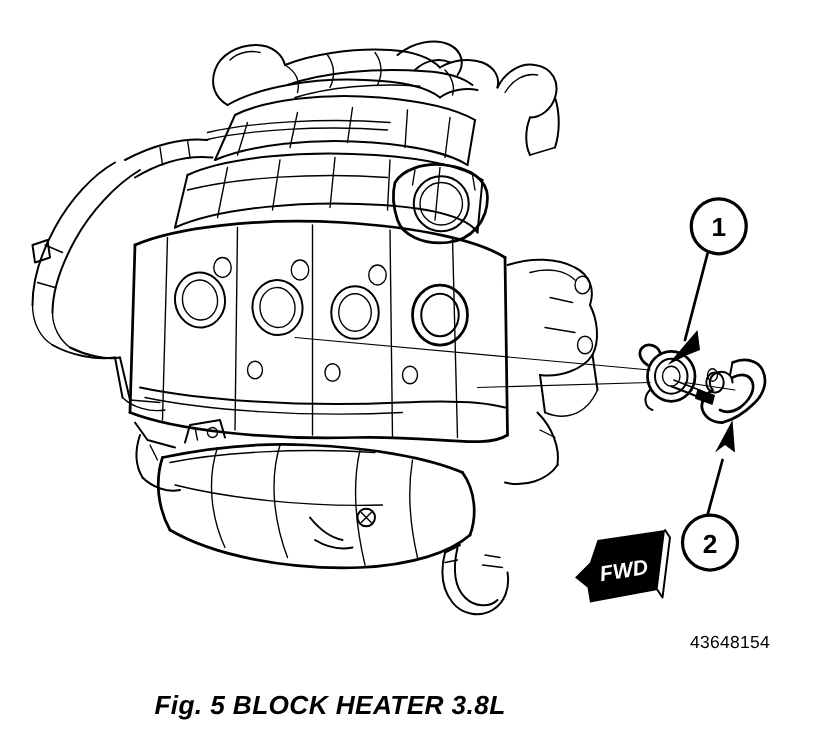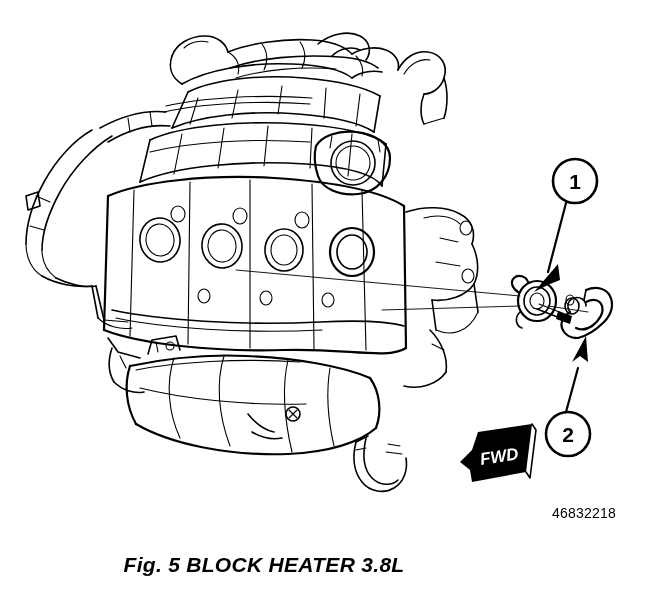--- a/index.html
+++ b/index.html
@@ -311,17 +311,17 @@
     </g>
 
     <g>
       <path class="solidblk" d="M478 432 L532 424 L526 472 L472 482 L470 470 L460 462 L472 450 Z"></path>
       <path class="ln w15" d="M532 424 L536 430 L530 478 L526 472" fill="#000000"></path>
       <text class="fwd-text" x="500" y="462" transform="rotate(-9 500 462)">FWD</text>
     </g>
 
   </svg>
 
-  <div class="part-number">46832218</div>
+  <div class="part-number">43648154</div>
 
   <div class="figure-caption">Fig. 5 BLOCK HEATER 3.8L</div>
 
 </div>
 
 </body></html>

